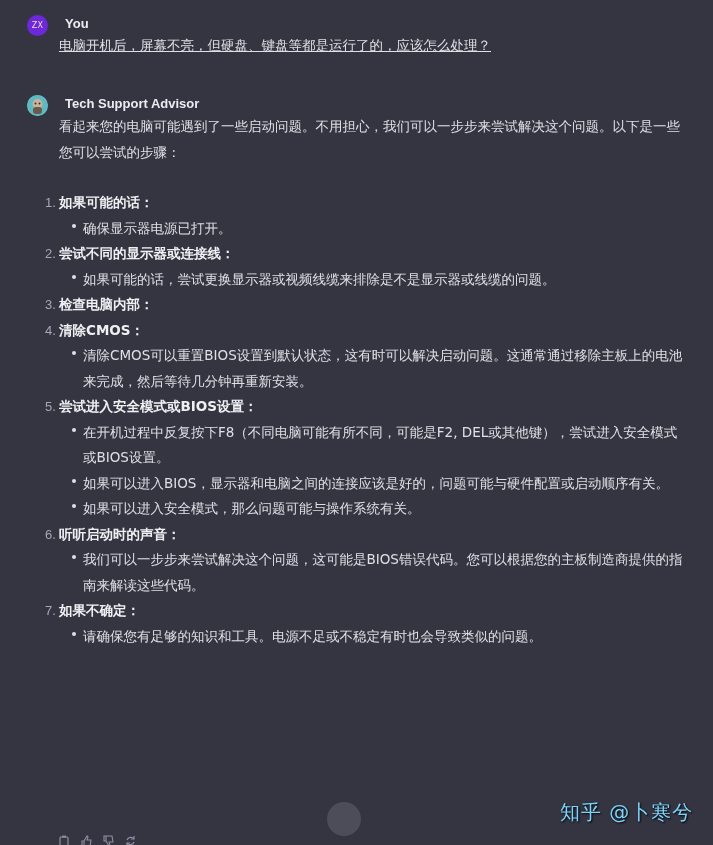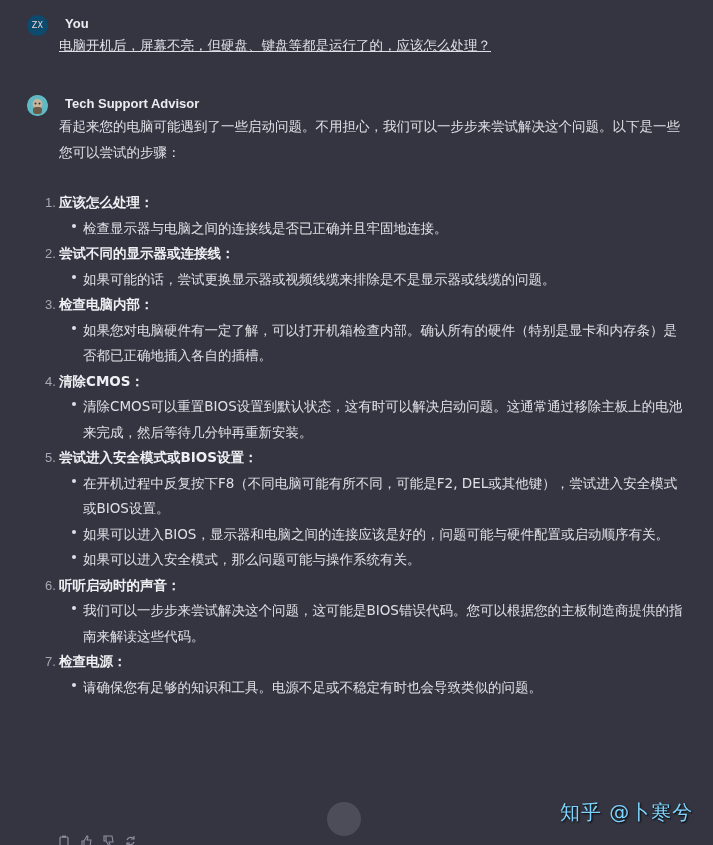--- a/index.html
+++ b/index.html
@@ -8,21 +8,21 @@
     background:#343541;
     color:#ececf1;
     font-family:"DejaVu Sans","Liberation Sans",sans-serif;
     position:relative;
   }
   .msg { position:absolute; left:0; right:0; }
   .avatar {
     position:absolute; left:27px; width:21px; height:21px; border-radius:50%;
     display:flex; align-items:center; justify-content:center;
   }
-  .avatar.user { background:#0c4a6e; color:#f3d6d3; font-size:8px; letter-spacing:0.3px; }
+  .avatar.user { background:#6d28d9; color:#f3d6d3; font-size:8px; letter-spacing:0.3px; }
   .avatar.bot { background:#5fb8c2; overflow:hidden; }
   .author {
     position:absolute; left:59px; font-weight:bold; font-size:13px; color:#ececf1;
     font-family:"Liberation Sans","DejaVu Sans",sans-serif;
     margin-left:6px;
   }
   .text { font-size:13.5px; line-height:25.5px; color:#dfe0e6; }
   .user-text { position:absolute; left:59px; top:33px;text-decoration:underline; }
   .body { position:absolute; left:59px; top:114px; width:630px; }
   ol { margin:0; padding:0; list-style:none; }
@@ -72,38 +72,35 @@
     </svg>
   </div>
   <div class="author" style="top:96px;text-align:right;">Tech Support Advisor</div>
 
   <div class="body text">
     <div>看起来您的电脑可能遇到了一些启动问题。不用担心，我们可以一步步来尝试解决这个问题。以下是一些您可以尝试的步骤：</div>
     <div class="para-gap"></div>
     <ol>
       <li class="step">
         <span class="step-num">1.</span>
-        <span class="step-title">应该怎么处理：</span>
+        <span class="step-title">如果可能的话：</span>
         <ul>
-          <li>检查显示器与电脑之间的连接线是否已正确并且牢固地连接。</li>
+          <li>确保显示器电源已打开。</li>
         </ul>
       </li>
       <li class="step">
         <span class="step-num">2.</span>
         <span class="step-title">尝试不同的显示器或连接线：</span>
         <ul>
           <li>如果可能的话，尝试更换显示器或视频线缆来排除是不是显示器或线缆的问题。</li>
         </ul>
       </li>
       <li class="step">
         <span class="step-num">3.</span>
         <span class="step-title">检查电脑内部：</span>
-        <ul>
-          <li>如果您对电脑硬件有一定了解，可以打开机箱检查内部。确认所有的硬件（特别是显卡和内存条）是否都已正确地插入各自的插槽。</li>
-        </ul>
       </li>
       <li class="step">
         <span class="step-num">4.</span>
         <span class="step-title">清除CMOS：</span>
         <ul>
           <li>清除CMOS可以重置BIOS设置到默认状态，这有时可以解决启动问题。这通常通过移除主板上的电池来完成，然后等待几分钟再重新安装。</li>
         </ul>
       </li>
       <li class="step">
         <span class="step-num">5.</span>
@@ -116,21 +113,21 @@
       </li>
       <li class="step">
         <span class="step-num">6.</span>
         <span class="step-title">听听启动时的声音：</span>
         <ul>
           <li>我们可以一步步来尝试解决这个问题，这可能是BIOS错误代码。您可以根据您的主板制造商提供的指南来解读这些代码。</li>
         </ul>
       </li>
       <li class="step">
         <span class="step-num">7.</span>
-        <span class="step-title">检查电源：</span>
+        <span class="step-title">如果不确定：</span>
         <ul>
           <li>请确保您有足够的知识和工具。电源不足或不稳定有时也会导致类似的问题。</li>
         </ul>
       </li>
     </ol>
     <div class="para-gap" style="height:14px;"></div>
   </div>
 
   <div class="actions">
     <span>

